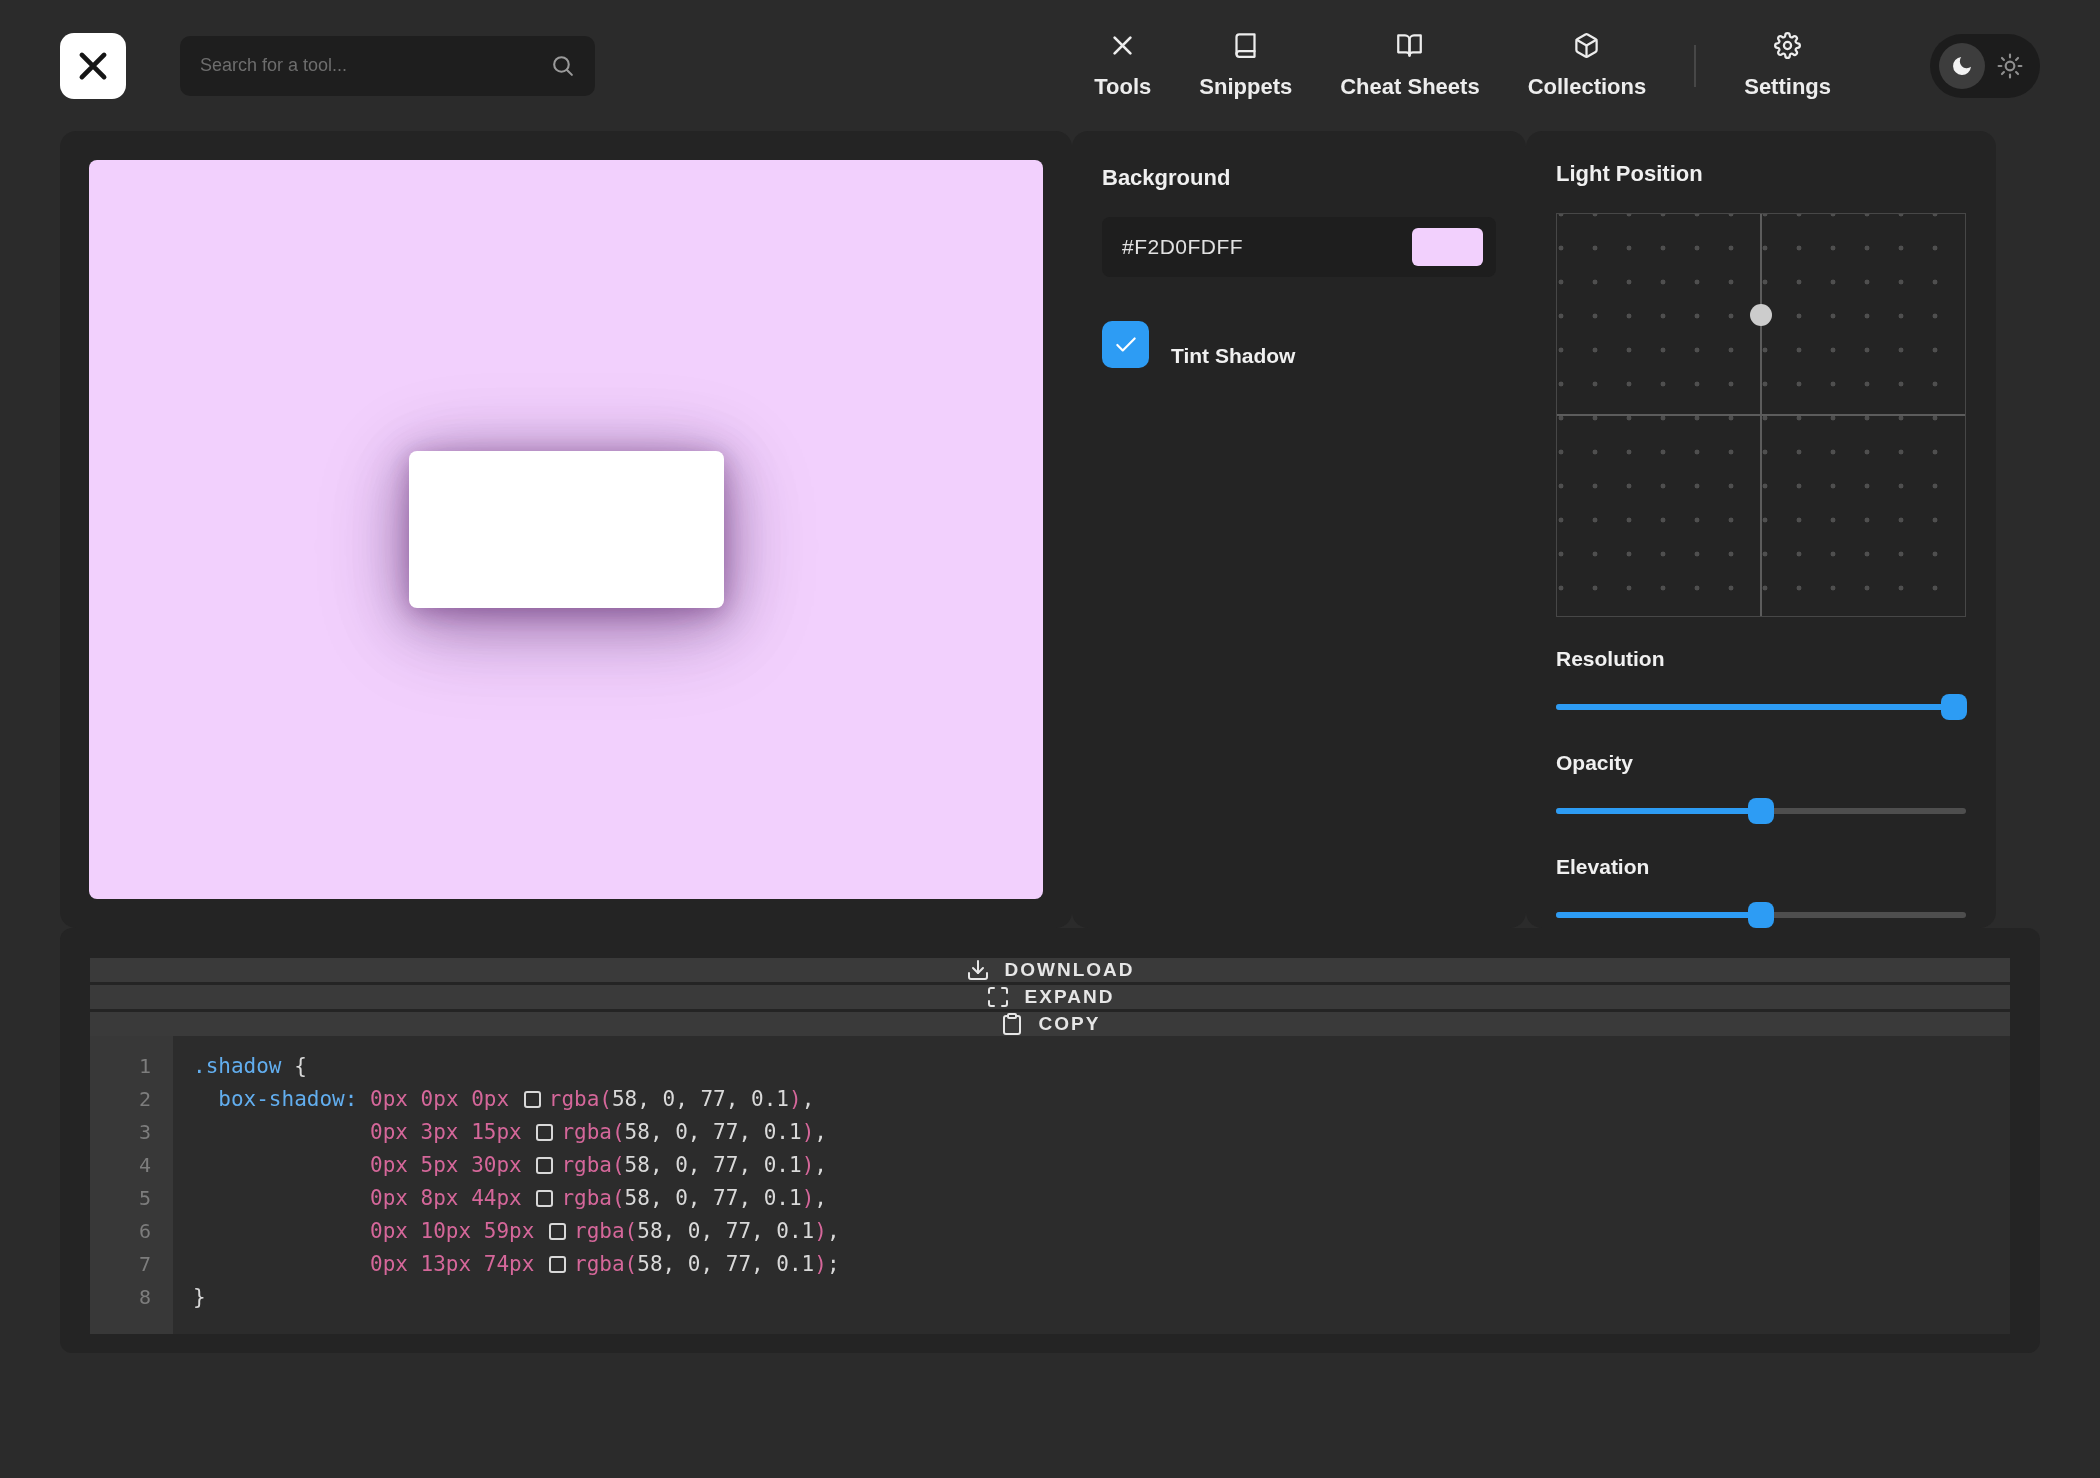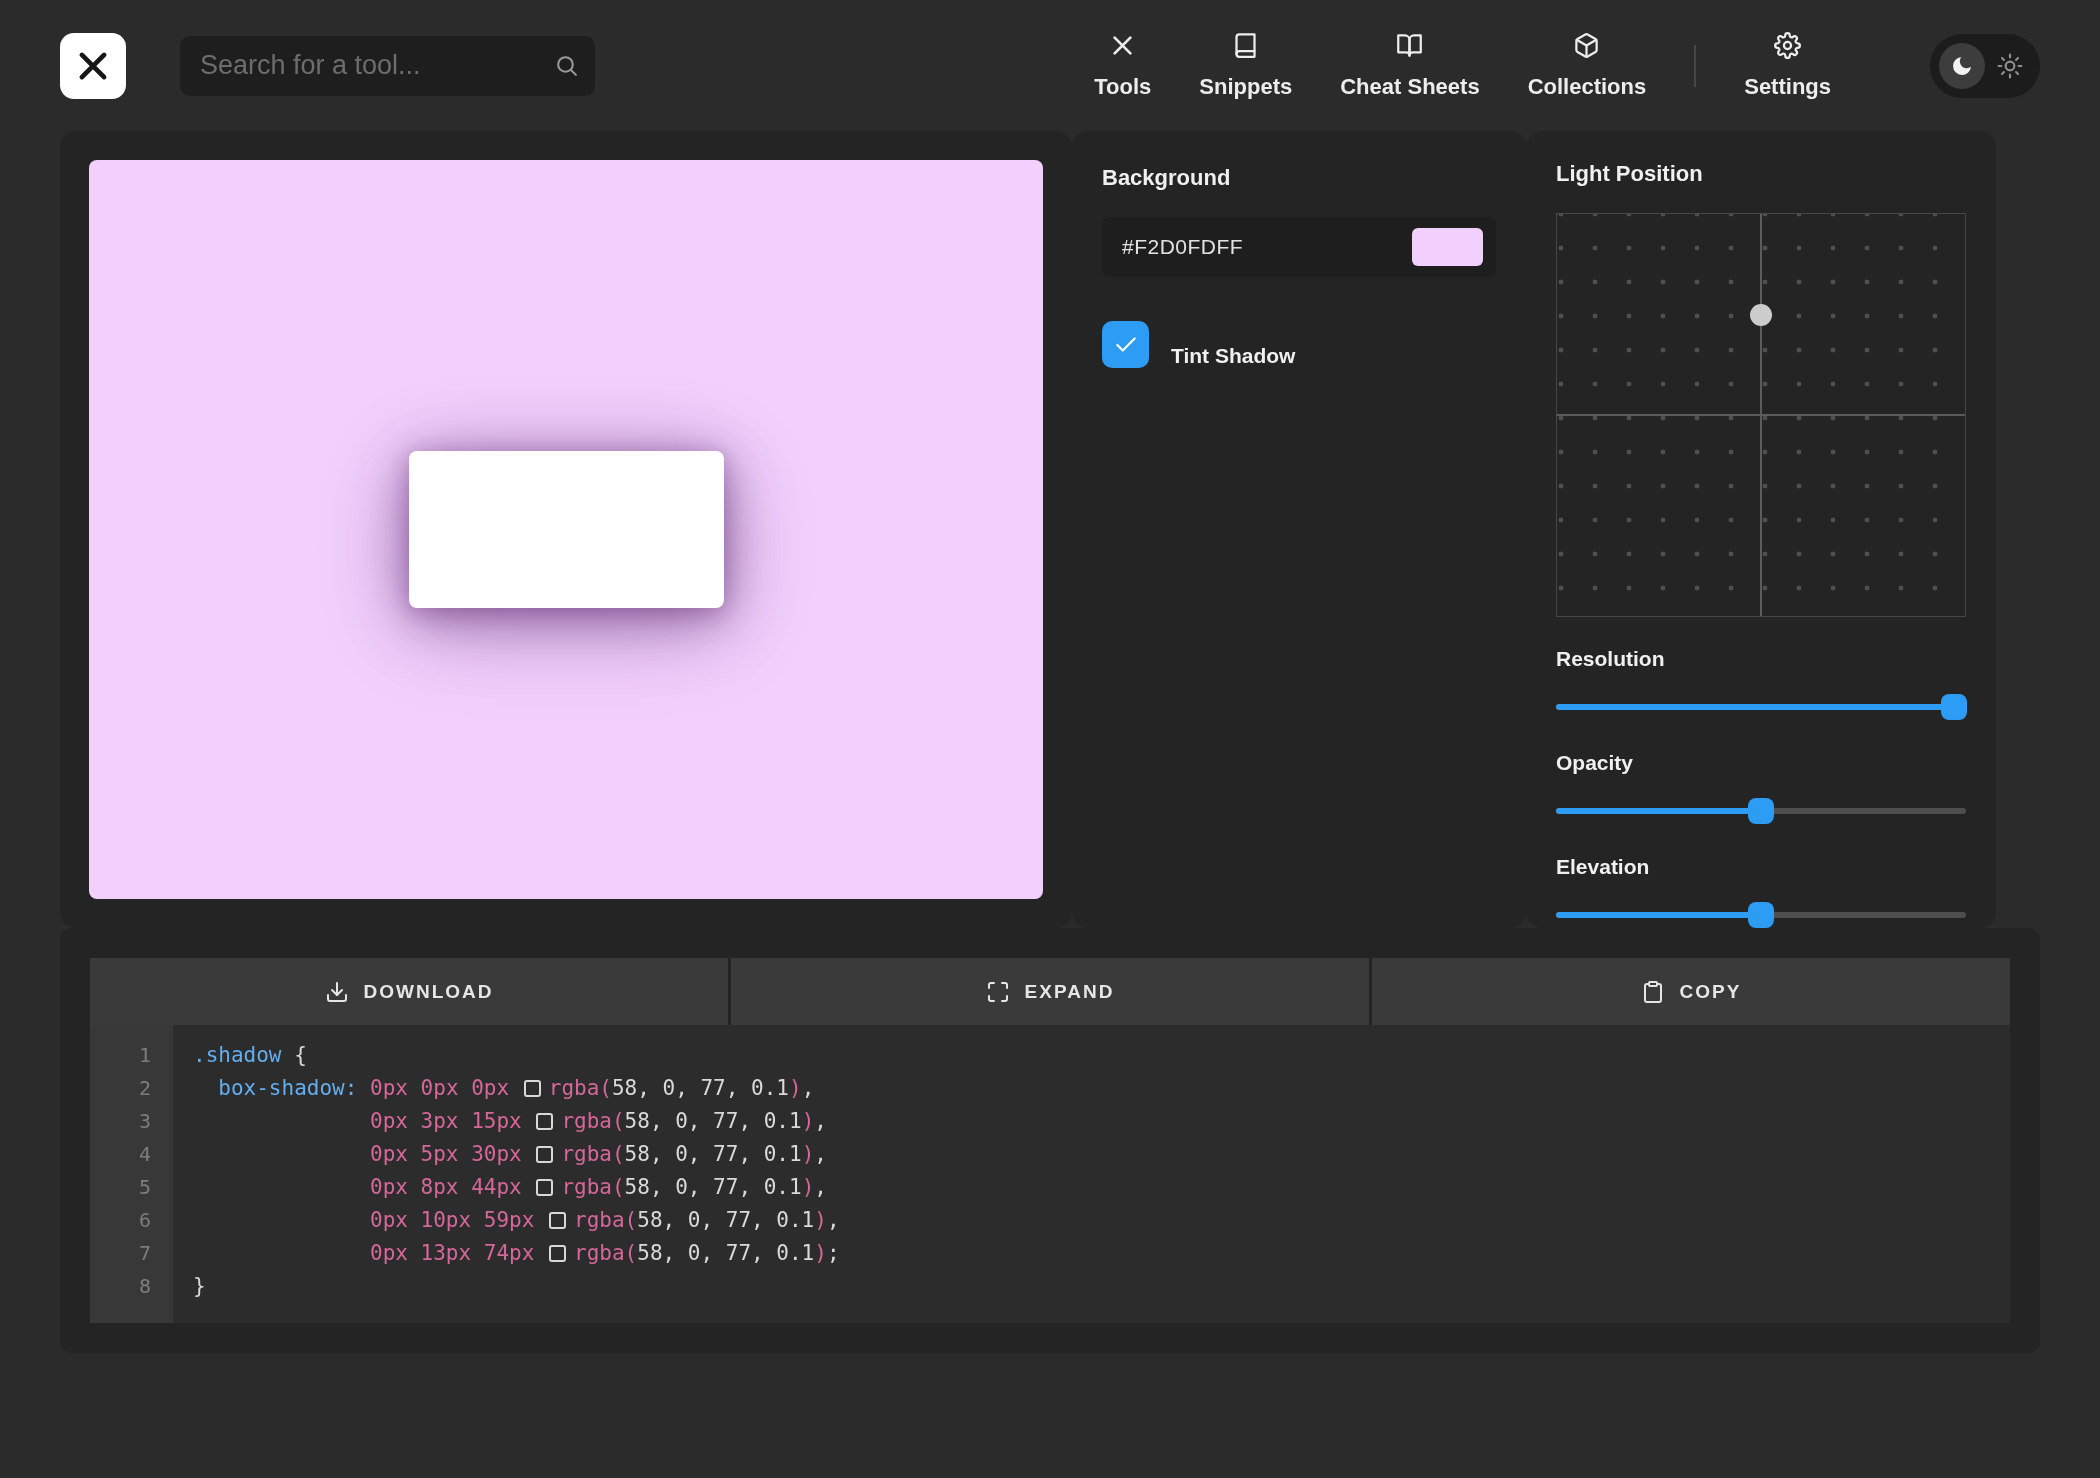--- a/index.html
+++ b/index.html
@@ -18,21 +18,21 @@
     width:66px; height:66px; background:#ffffff; border-radius:14px;
     display:flex; align-items:center; justify-content:center; flex:0 0 auto; cursor:pointer;
   }
   .logo svg { width:38px; height:38px; stroke:#161616; }
   .search {
     margin-left:54px; width:415px; height:60px; background:#1e1e1e; border-radius:10px;
     display:flex; align-items:center; padding:0 20px;
   }
   .search input {
     flex:1; background:transparent; border:none; outline:none;
-    font-family:"Liberation Sans", sans-serif; font-size:27px; color:#d8d8d8;
+    font-family:"Liberation Sans", sans-serif; font-size:18px; color:#d8d8d8;
   }
   .search input::placeholder { color:#6d6d6d; }
   .search svg { width:25px; height:25px; stroke:#9a9a9a; flex:0 0 auto; }
   .nav-items { margin-left:auto; display:flex; align-items:center; gap:48px; }
   .nav-item { display:flex; align-items:center; gap:15px; cursor:pointer;flex-direction:column; }
   .nav-item svg { width:27px; height:27px; stroke:#ededed; }
   .nav-item span { font-size:22px; font-weight:700; color:#ededed; }
   .nav-divider { width:2px; height:42px; background:#474747; }
   .theme-toggle {
     margin-left:99px; width:110px; height:64px; border-radius:32px; background:#1c1c1c;
@@ -114,21 +114,21 @@
     height:6px; border-radius:3px; background:var(--accent,#2D9CF4); width:var(--pct);
   }
   .slider-thumb {
     position:absolute; top:50%; left:var(--pct); transform:translate(-50%,-50%);
     width:26px; height:26px; border-radius:8px; background:var(--accent,#2D9CF4); cursor:grab;
   }
 
   
   .css-label { margin:40px 0 16px 78px; font-size:21px; font-weight:700; color:#f0f0f0; }
   .css-card { margin:0 60px; height:425px; border-radius:12px; background:#242424; padding:30px; }
-  .code-toolbar { display:flex; gap:3px; }
+  .code-toolbar { display:flex; gap:3px;flex-direction:column; }
   .code-toolbar button {
     flex:1; height:67px; background:#3a3a3a; border:none; cursor:pointer;
     display:flex; align-items:center; justify-content:center; gap:15px;
     font-family:"Liberation Sans", sans-serif; font-size:19px; font-weight:700;
     letter-spacing:2px; color:#e6e6e6;
   }
   .code-toolbar button svg { width:24px; height:24px; stroke:#e6e6e6; }
   .code-wrap { display:flex; height:298px; }
   .gutter {
     width:83px; background:#383838; padding-top:14px; flex:0 0 auto;

